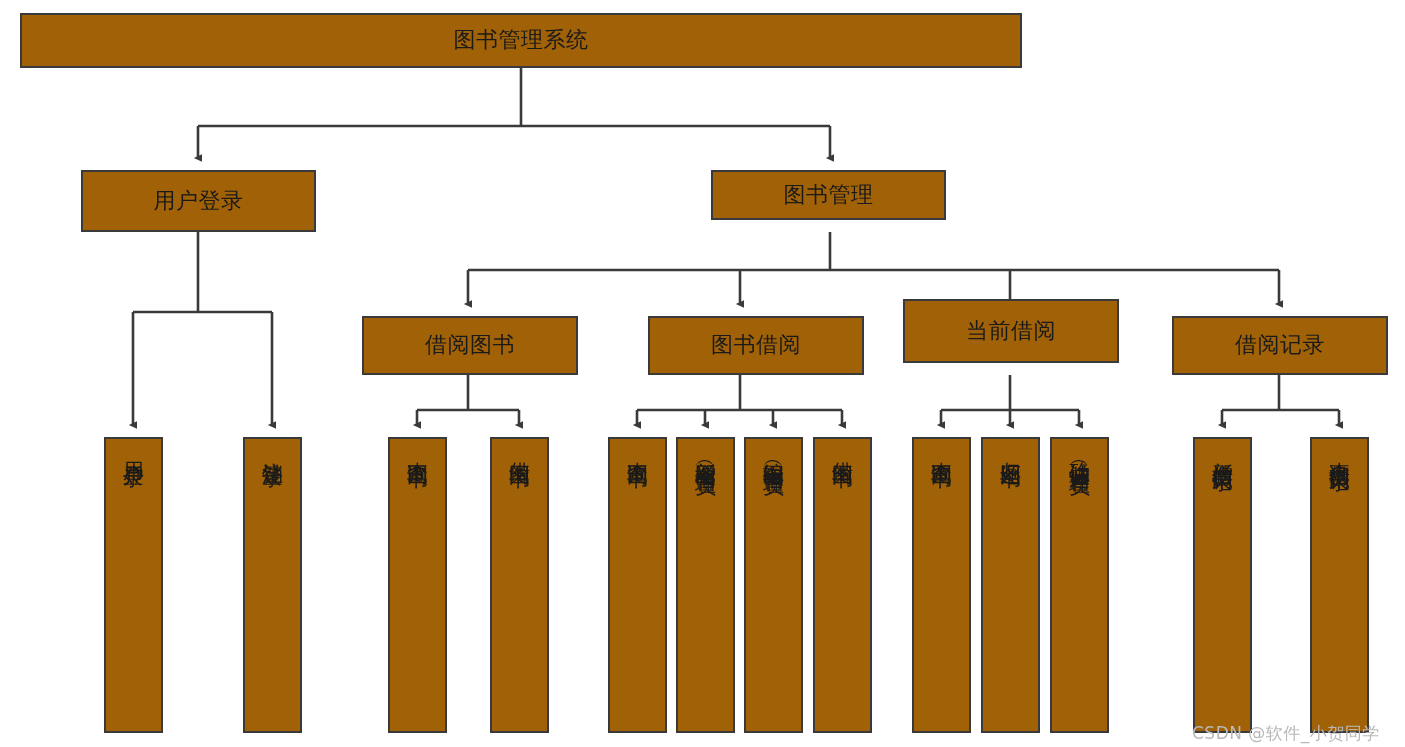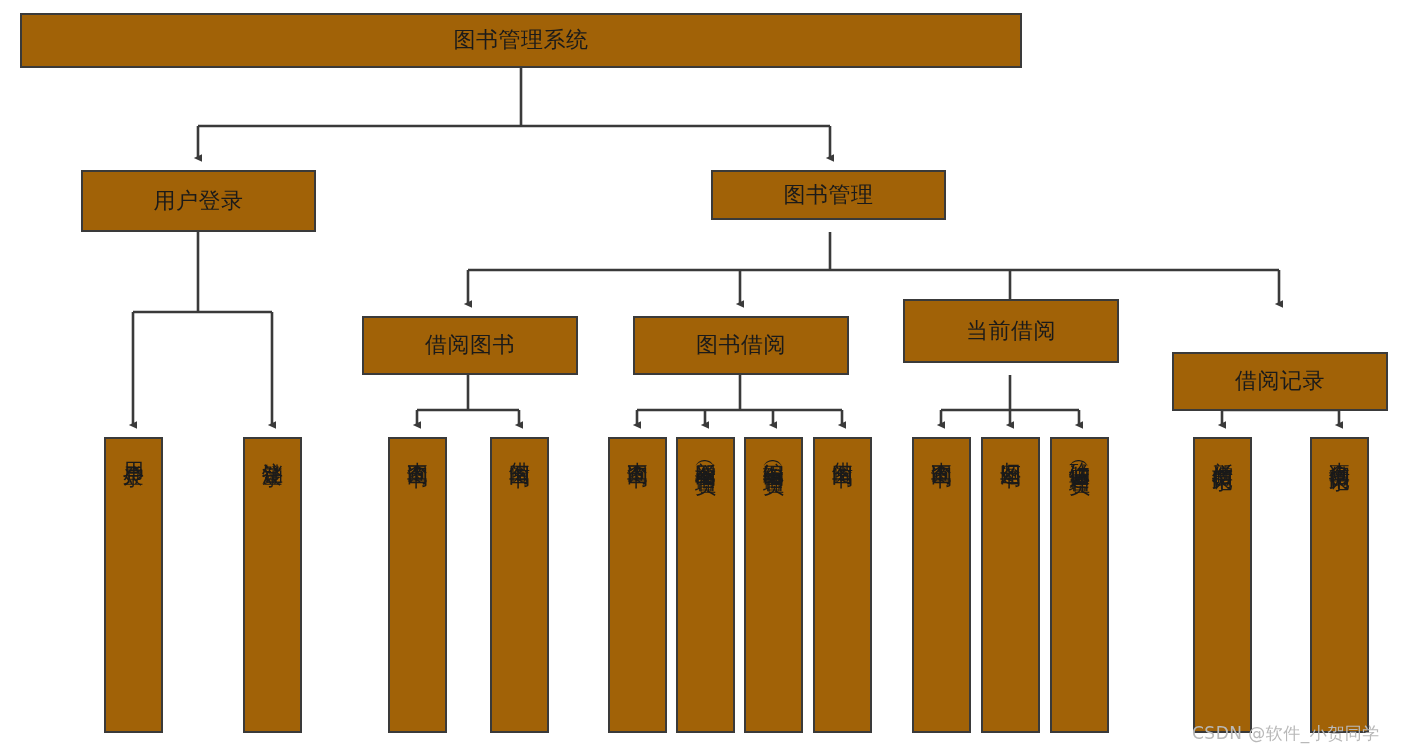--- a/index.html
+++ b/index.html
@@ -135,27 +135,27 @@
   <div class="node h" style="left:81px; top:170px; width:235px; height:62px;">
     <span class="label">用户登录</span>
   </div>
   <div class="node h" style="left:711px; top:170px; width:235px; height:50px;text-align:center;">
     <span class="label">图书管理</span>
   </div>
 
   <div class="node h" style="left:362px; top:316px; width:216px; height:59px;">
     <span class="label">借阅图书</span>
   </div>
-  <div class="node h" style="left:633px; top:316px; width:216px; height:59px;">
+  <div class="node h" style="left:648px; top:316px; width:216px; height:59px;">
     <span class="label">图书借阅</span>
   </div>
   <div class="node h" style="left:903px; top:299px; width:216px; height:64px;">
     <span class="label">当前借阅</span>
   </div>
-  <div class="node h" style="left:1172px; top:316px; width:216px; height:59px;margin-top:36px;">
+  <div class="node h" style="left:1172px; top:316px; width:216px; height:59px;">
     <span class="label">借阅记录</span>
   </div>
 
   <div class="node v" style="left:104px; top:437px; width:59px; height:296px;">
     <span class="label">用户登录</span>
   </div>
   <div class="node v" style="left:243px; top:437px; width:59px; height:296px;">
     <span class="label">注销登录</span>
   </div>
 

